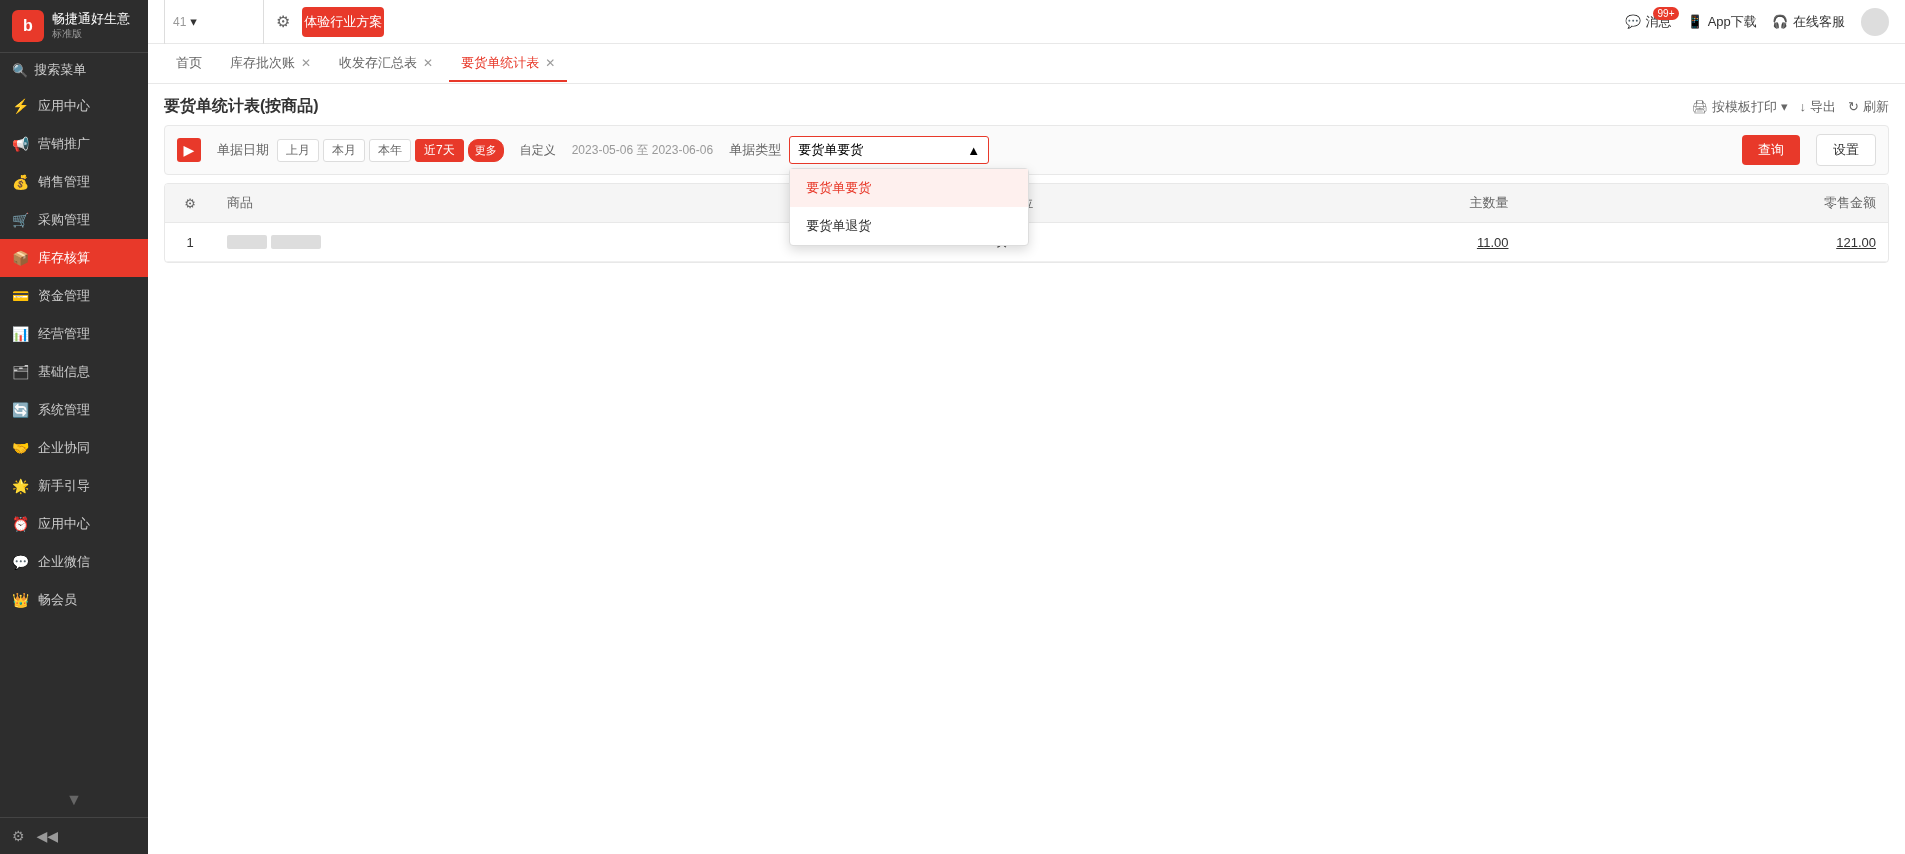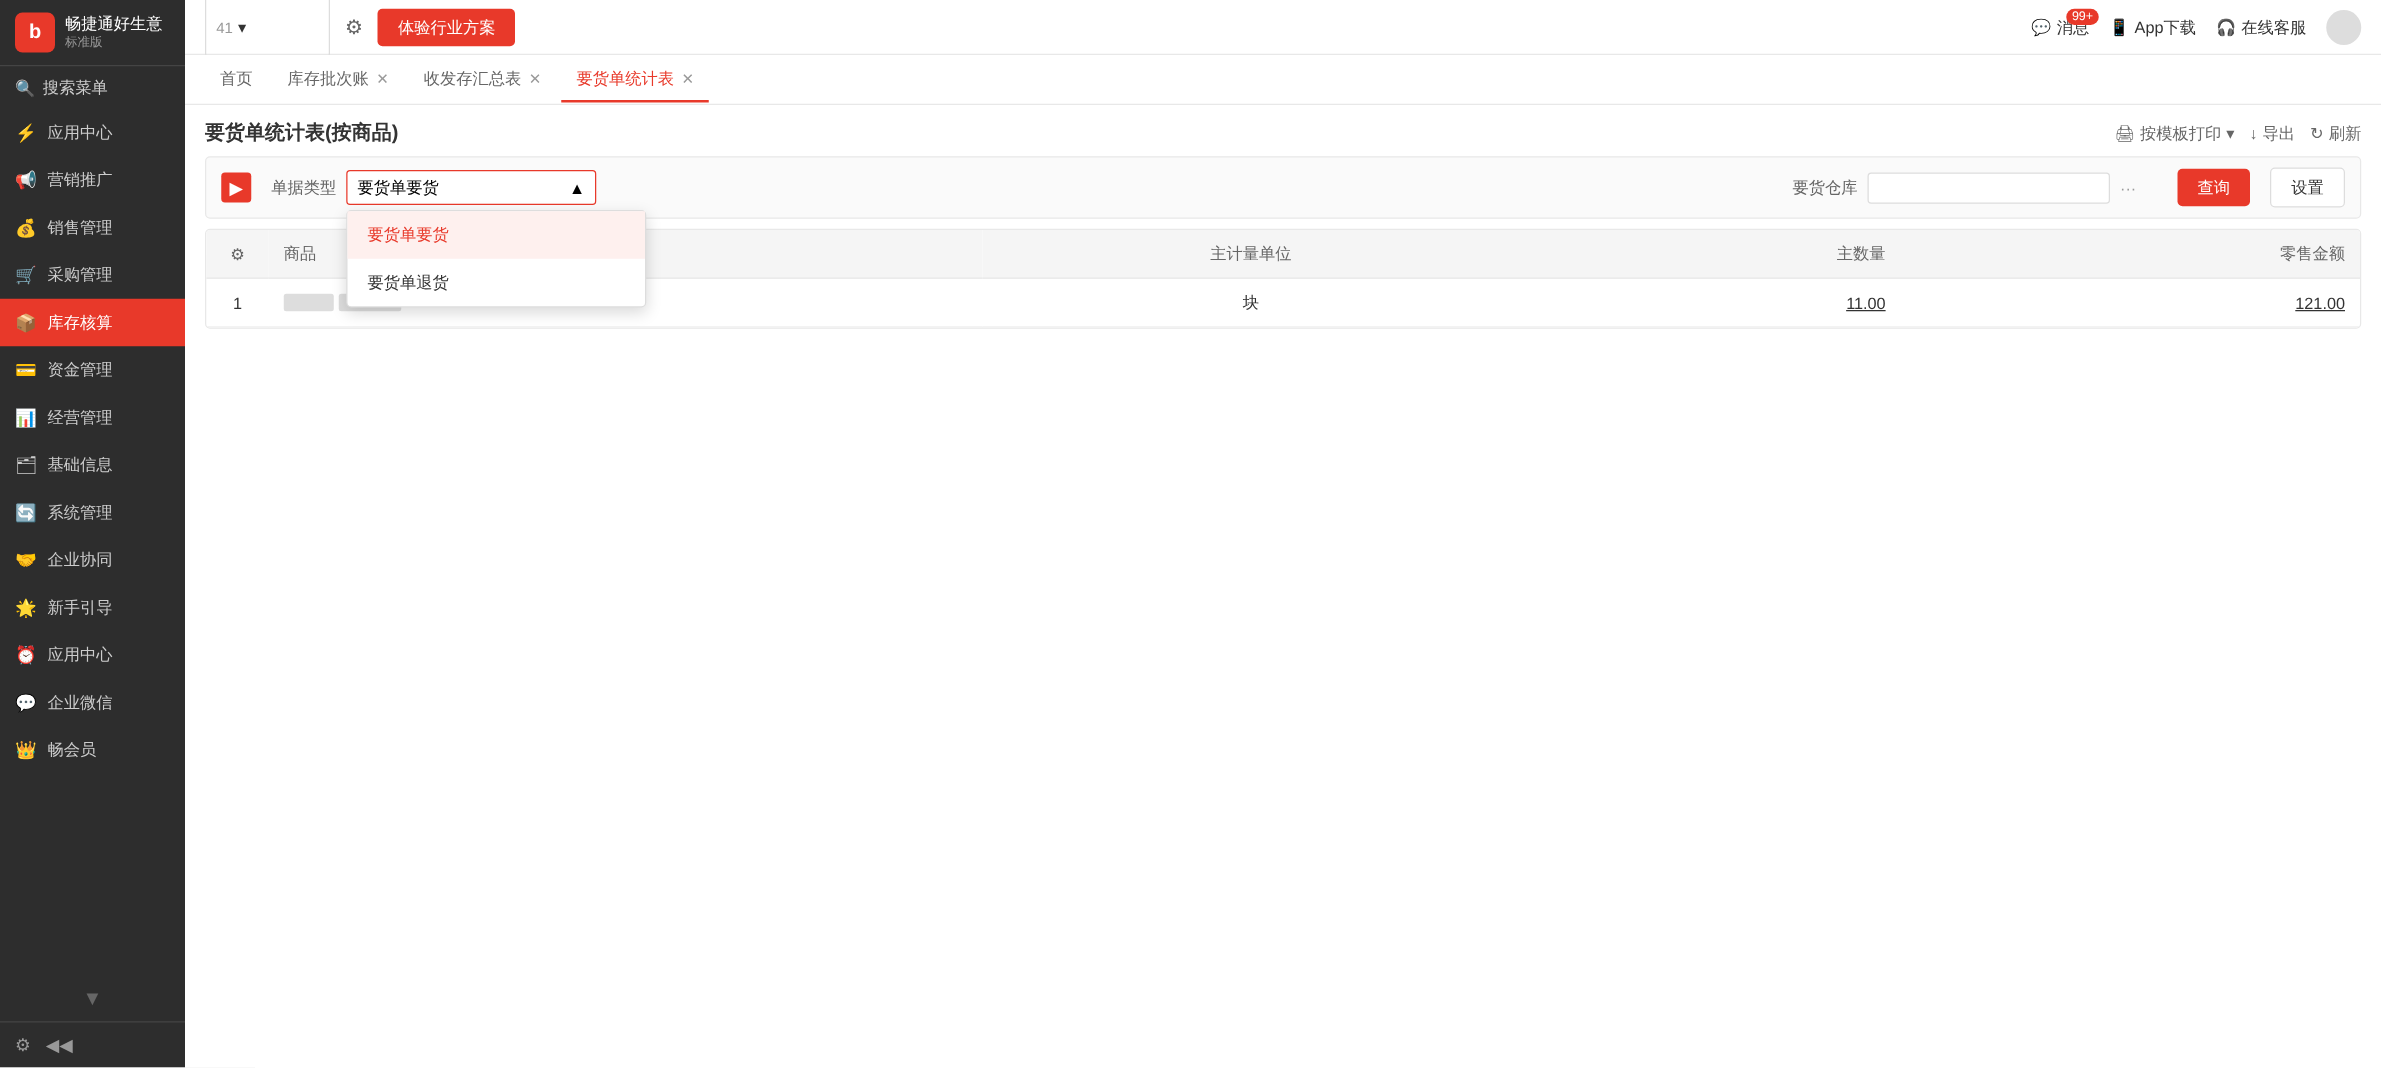--- a/index.html
+++ b/index.html
@@ -70,21 +70,21 @@
     }
     .store-selector {
       display: flex; align-items: center; gap: 4px;
       border: 1px solid #ddd; border-radius: 4px; padding: 17px 8px; cursor: pointer;
       color: #333; min-width: 100px;
     }
     .store-selector .store-num { color: #999; font-size: 12px; }
     .header-gear { color: #666; cursor: pointer; font-size: 16px; }
     .trial-btn {
       background: #e8392a; color: white; border: none; border-radius: 4px;
-      padding: 6px 16px; cursor: pointer; font-size: 13px;
+      padding: 6px 2px; cursor: pointer; font-size: 13px;
     }
     .header-right { margin-left: auto; display: flex; align-items: center; gap: 16px; }
     .header-badge-item { display: flex; align-items: center; gap: 4px; cursor: pointer; color: #333; font-size: 13px; position: relative; }
     .badge {
       background: #e8392a; color: white; border-radius: 10px;
       padding: 1px 5px; font-size: 10px; position: absolute; top: -6px; right: -8px;
     }
     .avatar { width: 28px; height: 28px; border-radius: 50%; background: #ddd; overflow: hidden; }
 
     
@@ -371,45 +371,52 @@
         <button class="refresh-btn">
           <span>↻</span>
           <span>刷新</span>
         </button>
       </div>
     </div>
 
     <div class="filter-bar">
       <button class="filter-expand-btn">▶</button>
 
+      <div class="filter-group">
+        <span class="filter-label">单据日期</span>
+        <div class="date-shortcuts" id="date-shortcuts">
+        <button class="date-shortcut">上月</button>
+            <button class="date-shortcut">本月</button>
+            <button class="date-shortcut">本年</button>
+            <button class="date-shortcut more">近7天</button>
+            <button class="date-shortcut more" style="background: rgb(232, 57, 42); color: white; border-color: rgb(232, 57, 42); font-size: 11px; padding: 2px 6px; border-radius: 10px;">更多</button>
+          </div>
+        <span class="date-custom">自定义</span>
+        <div class="date-range-display">2023-05-06 至 2023-06-06</div>
+      </div>
 
       <div class="filter-type-group">
         <span class="filter-label">单据类型</span>
         <div class="filter-type-wrapper">
           <div class="filter-type-select" id="type-select">
             <span id="type-select-value">要货单要货</span>
             <span>▲</span>
           </div>
 
           <div class="dropdown-overlay" id="type-dropdown" style="top: 32px; left: 0; min-width: 240px;">
             <div class="dropdown-item selected">
               <span>要货单要货</span>
             </div>
             <div class="dropdown-item">
               <span>要货单退货</span>
             </div>
           </div>
         </div>
       </div>
 
-      <div class="warehouse-group">
-        <span class="filter-label">要货仓库</span>
-        <input class="warehouse-input" type="text" style="">
-        <span class="warehouse-more">···</span>
-      </div>
 
       <button class="query-btn">查询</button>
       <button class="settings-btn">设置</button>
     </div>
 
     <div class="table-container">
       <table class="data-table">
         <thead>
           <tr>
             <th class="center" style="width:50px">

